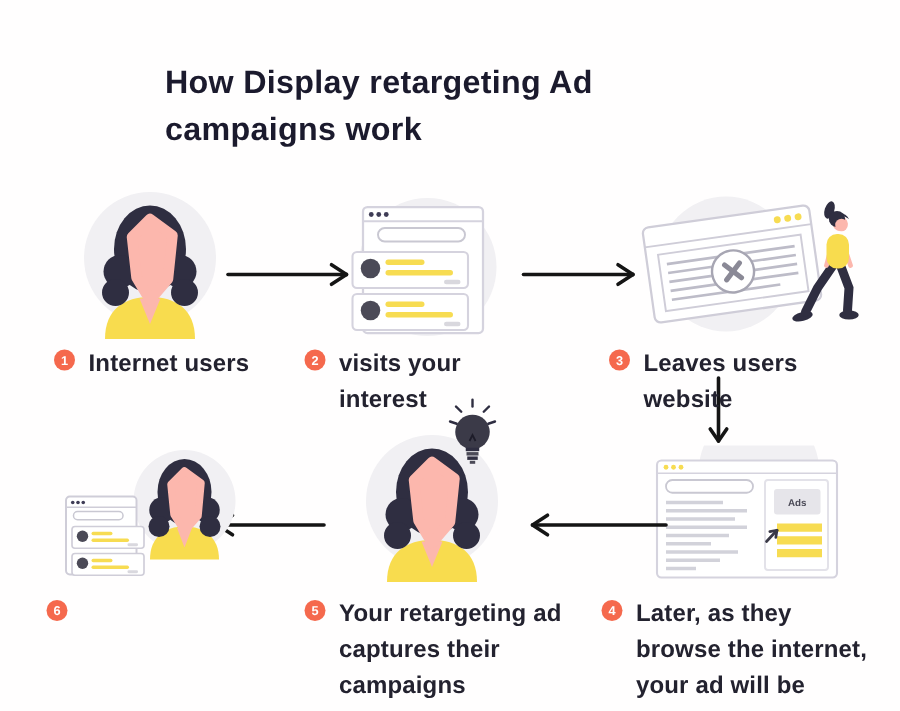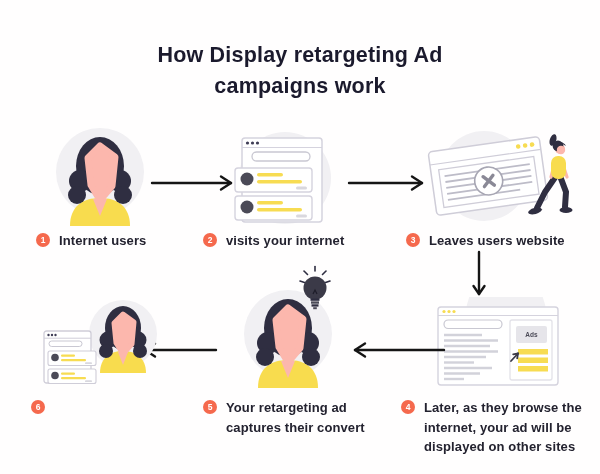--- a/index.html
+++ b/index.html
@@ -1,25 +1,25 @@
 <!DOCTYPE html>
 <html><head>
 <meta charset="utf-8">
 <style>
   *{margin:0;padding:0;box-sizing:border-box}
   html,body{background:#ffffff}
   body{font-family:"Liberation Sans",sans-serif}
   .canvas{position:relative;width:600px;height:474px;background:#FFFEFE;overflow:hidden}
-  .title{position:absolute;left:110px;top:40px;width:380px;text-align:center;
+  .title{position:absolute;left:110px;top:40px;width:380px;
          font-size:21.5px;line-height:1.42;font-weight:700;color:#1B1A2D;letter-spacing:.2px}
   .illu{position:absolute}
   .step-label{position:absolute;display:flex;gap:9px;align-items:flex-start}
   .badge{flex:0 0 auto;width:14px;height:14px;border-radius:50%;background:#F5694D;color:#fff;
          font-size:8.5px;font-weight:700;display:flex;align-items:center;justify-content:center;margin-top:2px}
-  .txt{font-size:13px;font-weight:700;color:#23222F;line-height:1.5;letter-spacing:.1px}
+  .txt{font-size:16px;font-weight:700;color:#23222F;line-height:1.5;letter-spacing:.1px}
   svg{display:block}
 </style>
 </head>
 <body>
 
 <div class="canvas">
 
   <div class="title">How Display retargeting Ad campaigns work</div>
 
   <div class="illu" style="left:50px;top:126px">
@@ -233,35 +233,35 @@
     </svg>
   </div>
 
   <div class="step-label" style="left:36px;top:231px;width:140px">
     <span class="badge">1</span>
     <span class="txt">Internet users</span>
   </div>
 
   <div class="step-label" style="left:203px;top:231px;width:165px">
     <span class="badge">2</span>
-    <span class="txt">visits your internet</span>
+    <span class="txt">visits your interest</span>
   </div>
 
   <div class="step-label" style="left:406px;top:231px;width:180px">
     <span class="badge">3</span>
     <span class="txt">Leaves users website</span>
   </div>
 
   <div class="step-label" style="left:401px;top:398px;width:186px">
     <span class="badge">4</span>
     <span class="txt">Later, as they browse the internet, your ad will be displayed on other sites</span>
   </div>
 
   <div class="step-label" style="left:203px;top:398px;width:172px">
     <span class="badge">5</span>
-    <span class="txt">Your retargeting ad captures their convert</span>
+    <span class="txt">Your retargeting ad captures their campaigns</span>
   </div>
 
   <div class="step-label" style="left:31px;top:398px;width:152px">
     <span class="badge">6</span>
   </div>
 
 </div>
 
 </body></html>

